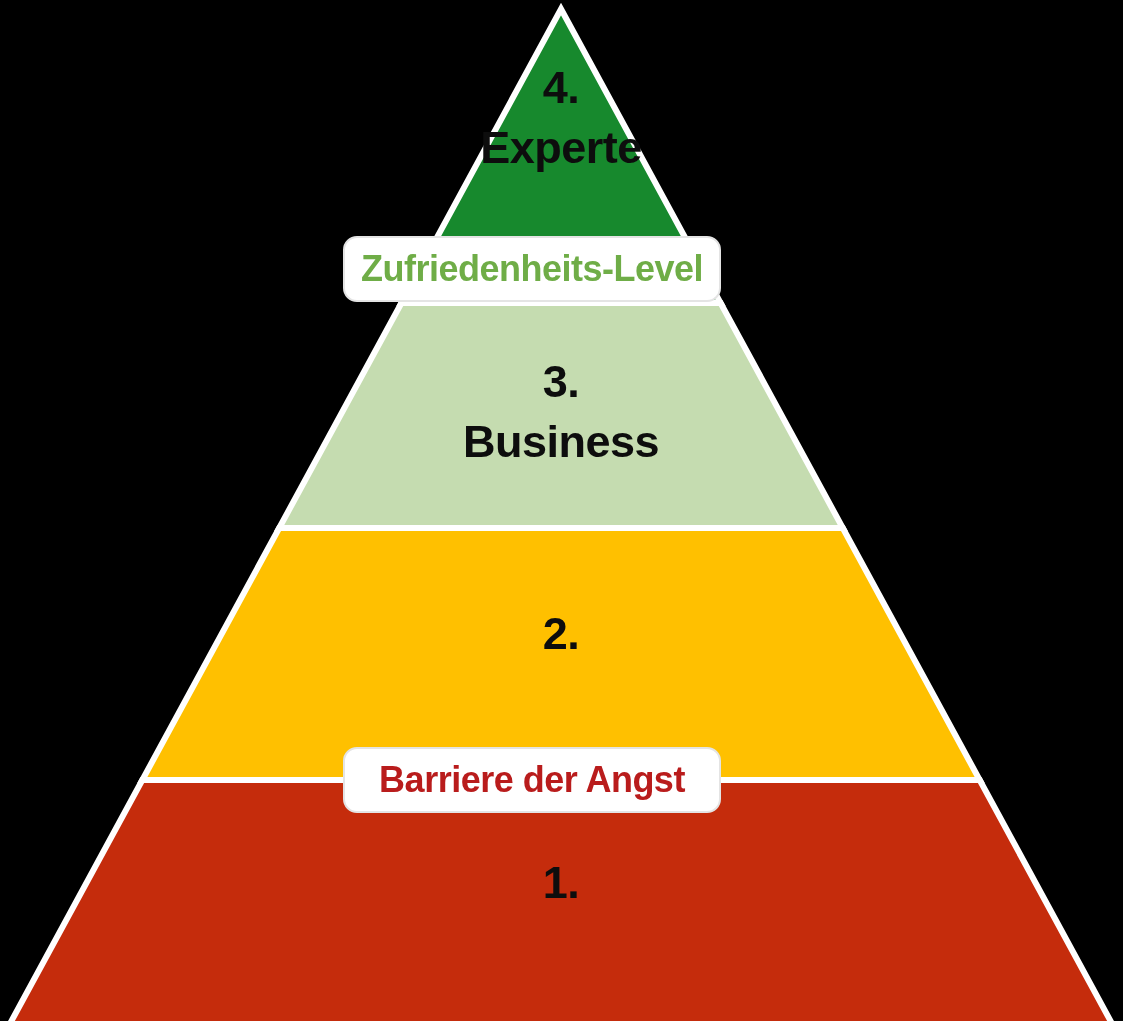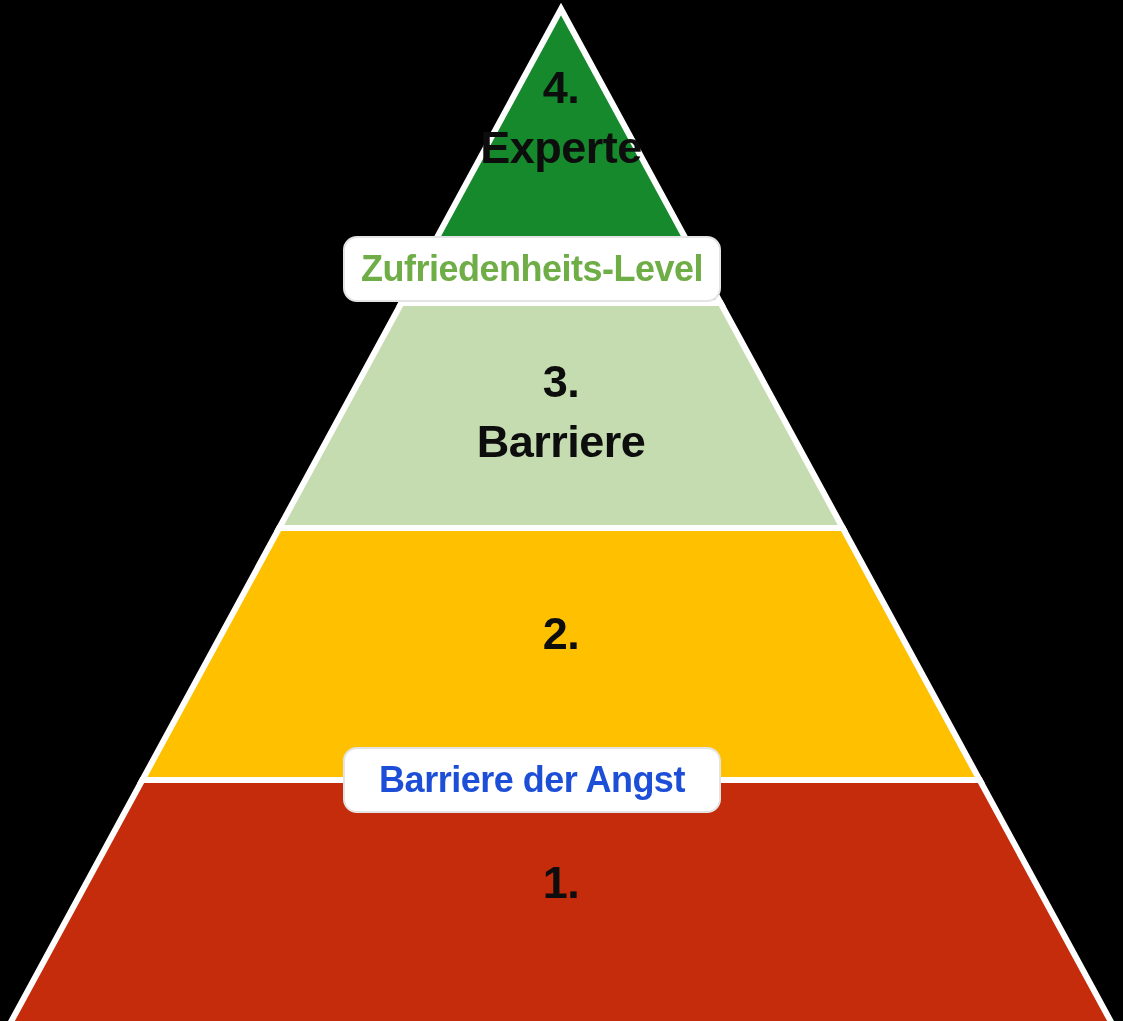--- a/index.html
+++ b/index.html
@@ -75,28 +75,28 @@
     <span class="lbl-line">4.</span>
     <span class="lbl-line">Experte</span>
   </div>
 
   <div class="banner banner-top">
     <span style="color: rgb(111, 173, 71);">Zufriedenheits-Level</span>
   </div>
 
   <div class="level-label lvl3">
     <span class="lbl-line">3.</span>
-    <span class="lbl-line">Barriere</span>
+    <span class="lbl-line">Business</span>
   </div>
 
   <div class="level-label lvl2">
     <span class="lbl-line">2.</span>
   </div>
 
   <div class="banner banner-bottom">
-    <span style="color: #1d4ed8;">Barriere der Angst</span>
+    <span style="color: #b91c1c;">Barriere der Angst</span>
   </div>
 
   <div class="level-label lvl1">
     <span class="lbl-line">1.</span>
   </div>
 
 </div>
 
 </body></html>

